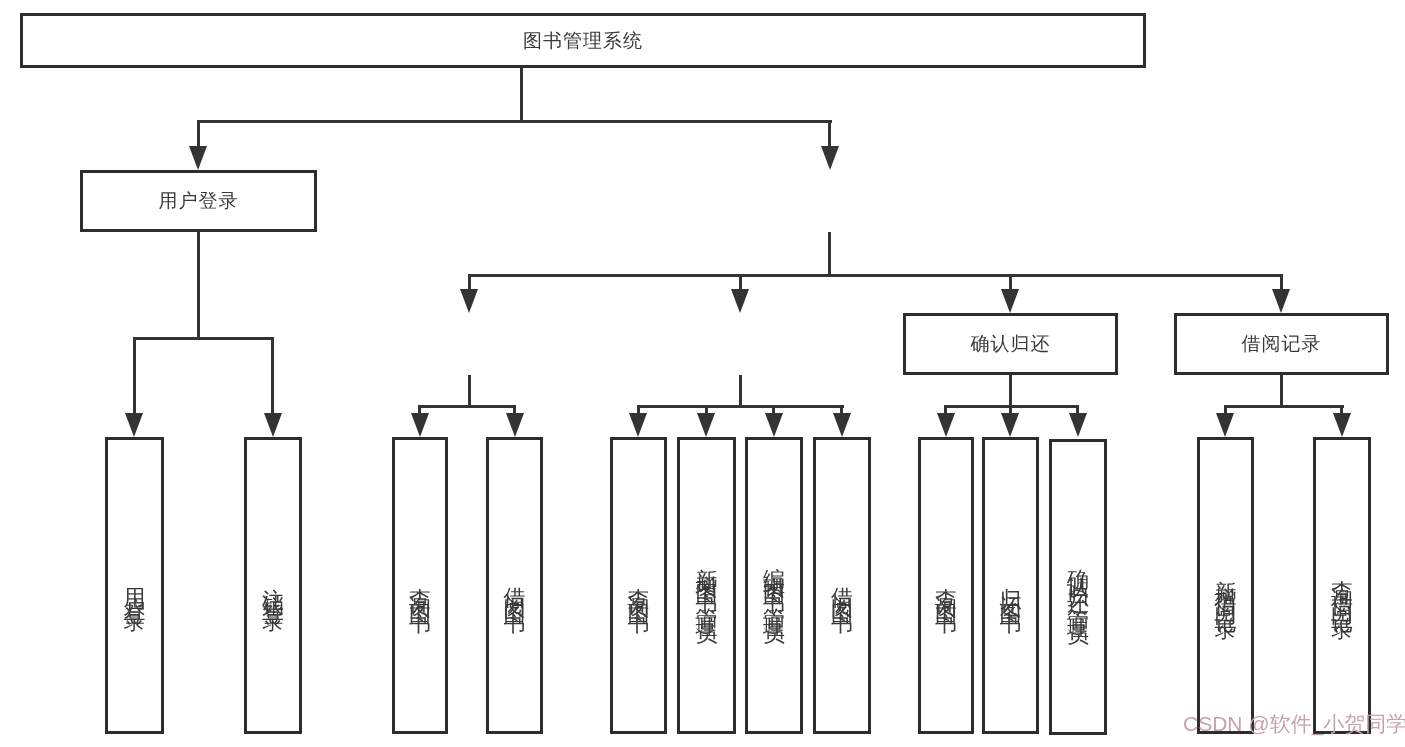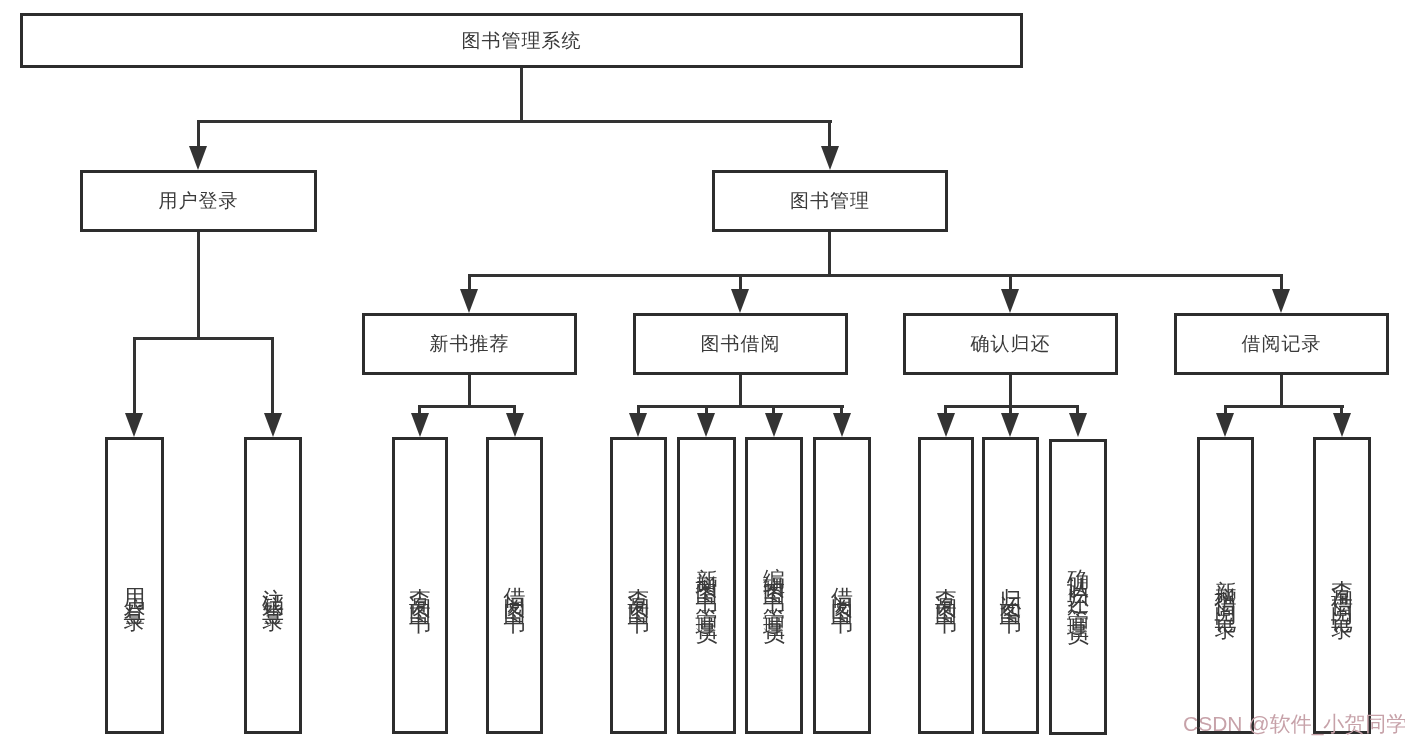--- a/index.html
+++ b/index.html
@@ -31,62 +31,53 @@
   .watermark{
     position:absolute;left:1183px;top:710px;
     font-size:21px;color:#c7a2a9;white-space:nowrap;z-index:5;
   }
 </style>
 </head>
 <body>
 
 <div class="canvas">
 
-  <div class="box" style="left:20px;top:13px;width:1003px;height:55px;">
+  <div class="box" style="left:20px;top:13px;width:1126px;height:55px;">
     <span class="hlabel">图书管理系统</span>
   </div>
 
   <div class="vline" style="left:520px;top:68px;height:52px;"></div>
   <div class="hline" style="left:197px;top:120px;width:635px;"></div>
   <div class="vline" style="left:197px;top:120px;height:26px;"></div>
   <div class="arrow" style="left:189px;top:146px;"></div>
   <div class="vline" style="left:828px;top:120px;height:26px;"></div>
   <div class="arrow" style="left:821px;top:146px;"></div>
 
   <div class="box" style="left:80px;top:170px;width:237px;height:62px;">
     <span class="hlabel">用户登录</span>
-  </div>
-  <div class="box" style="left:712px;top:170px;width:236px;height:62px;">
-    <span class="hlabel">图书管理</span>
   </div>
 
   <div class="vline" style="left:197px;top:232px;height:105px;"></div>
   <div class="hline" style="left:133px;top:337px;width:141px;"></div>
   <div class="vline" style="left:133px;top:337px;height:76px;"></div>
   <div class="arrow" style="left:125px;top:413px;"></div>
   <div class="vline" style="left:271px;top:337px;height:76px;"></div>
   <div class="arrow" style="left:264px;top:413px;"></div>
 
   <div class="vline" style="left:828px;top:232px;height:42px;"></div>
   <div class="hline" style="left:468px;top:274px;width:815px;"></div>
   <div class="vline" style="left:468px;top:274px;height:15px;"></div>
   <div class="arrow" style="left:460px;top:289px;"></div>
   <div class="vline" style="left:739px;top:274px;height:15px;"></div>
   <div class="arrow" style="left:731px;top:289px;"></div>
   <div class="vline" style="left:1009px;top:274px;height:15px;"></div>
   <div class="arrow" style="left:1001px;top:289px;"></div>
   <div class="vline" style="left:1280px;top:274px;height:15px;"></div>
   <div class="arrow" style="left:1272px;top:289px;"></div>
 
-  <div class="box" style="left:362px;top:313px;width:215px;height:62px;">
-    <span class="hlabel">新书推荐</span>
-  </div>
-  <div class="box" style="left:633px;top:313px;width:215px;height:62px;">
-    <span class="hlabel">图书借阅</span>
-  </div>
   <div class="box" style="left:903px;top:313px;width:215px;height:62px;">
     <span class="hlabel">确认归还</span>
   </div>
   <div class="box" style="left:1174px;top:313px;width:215px;height:62px;">
     <span class="hlabel">借阅记录</span>
   </div>
 
   <div class="vline" style="left:468px;top:375px;height:30px;"></div>
   <div class="hline" style="left:418px;top:405px;width:98px;"></div>
   <div class="vline" style="left:418px;top:405px;height:8px;"></div>

